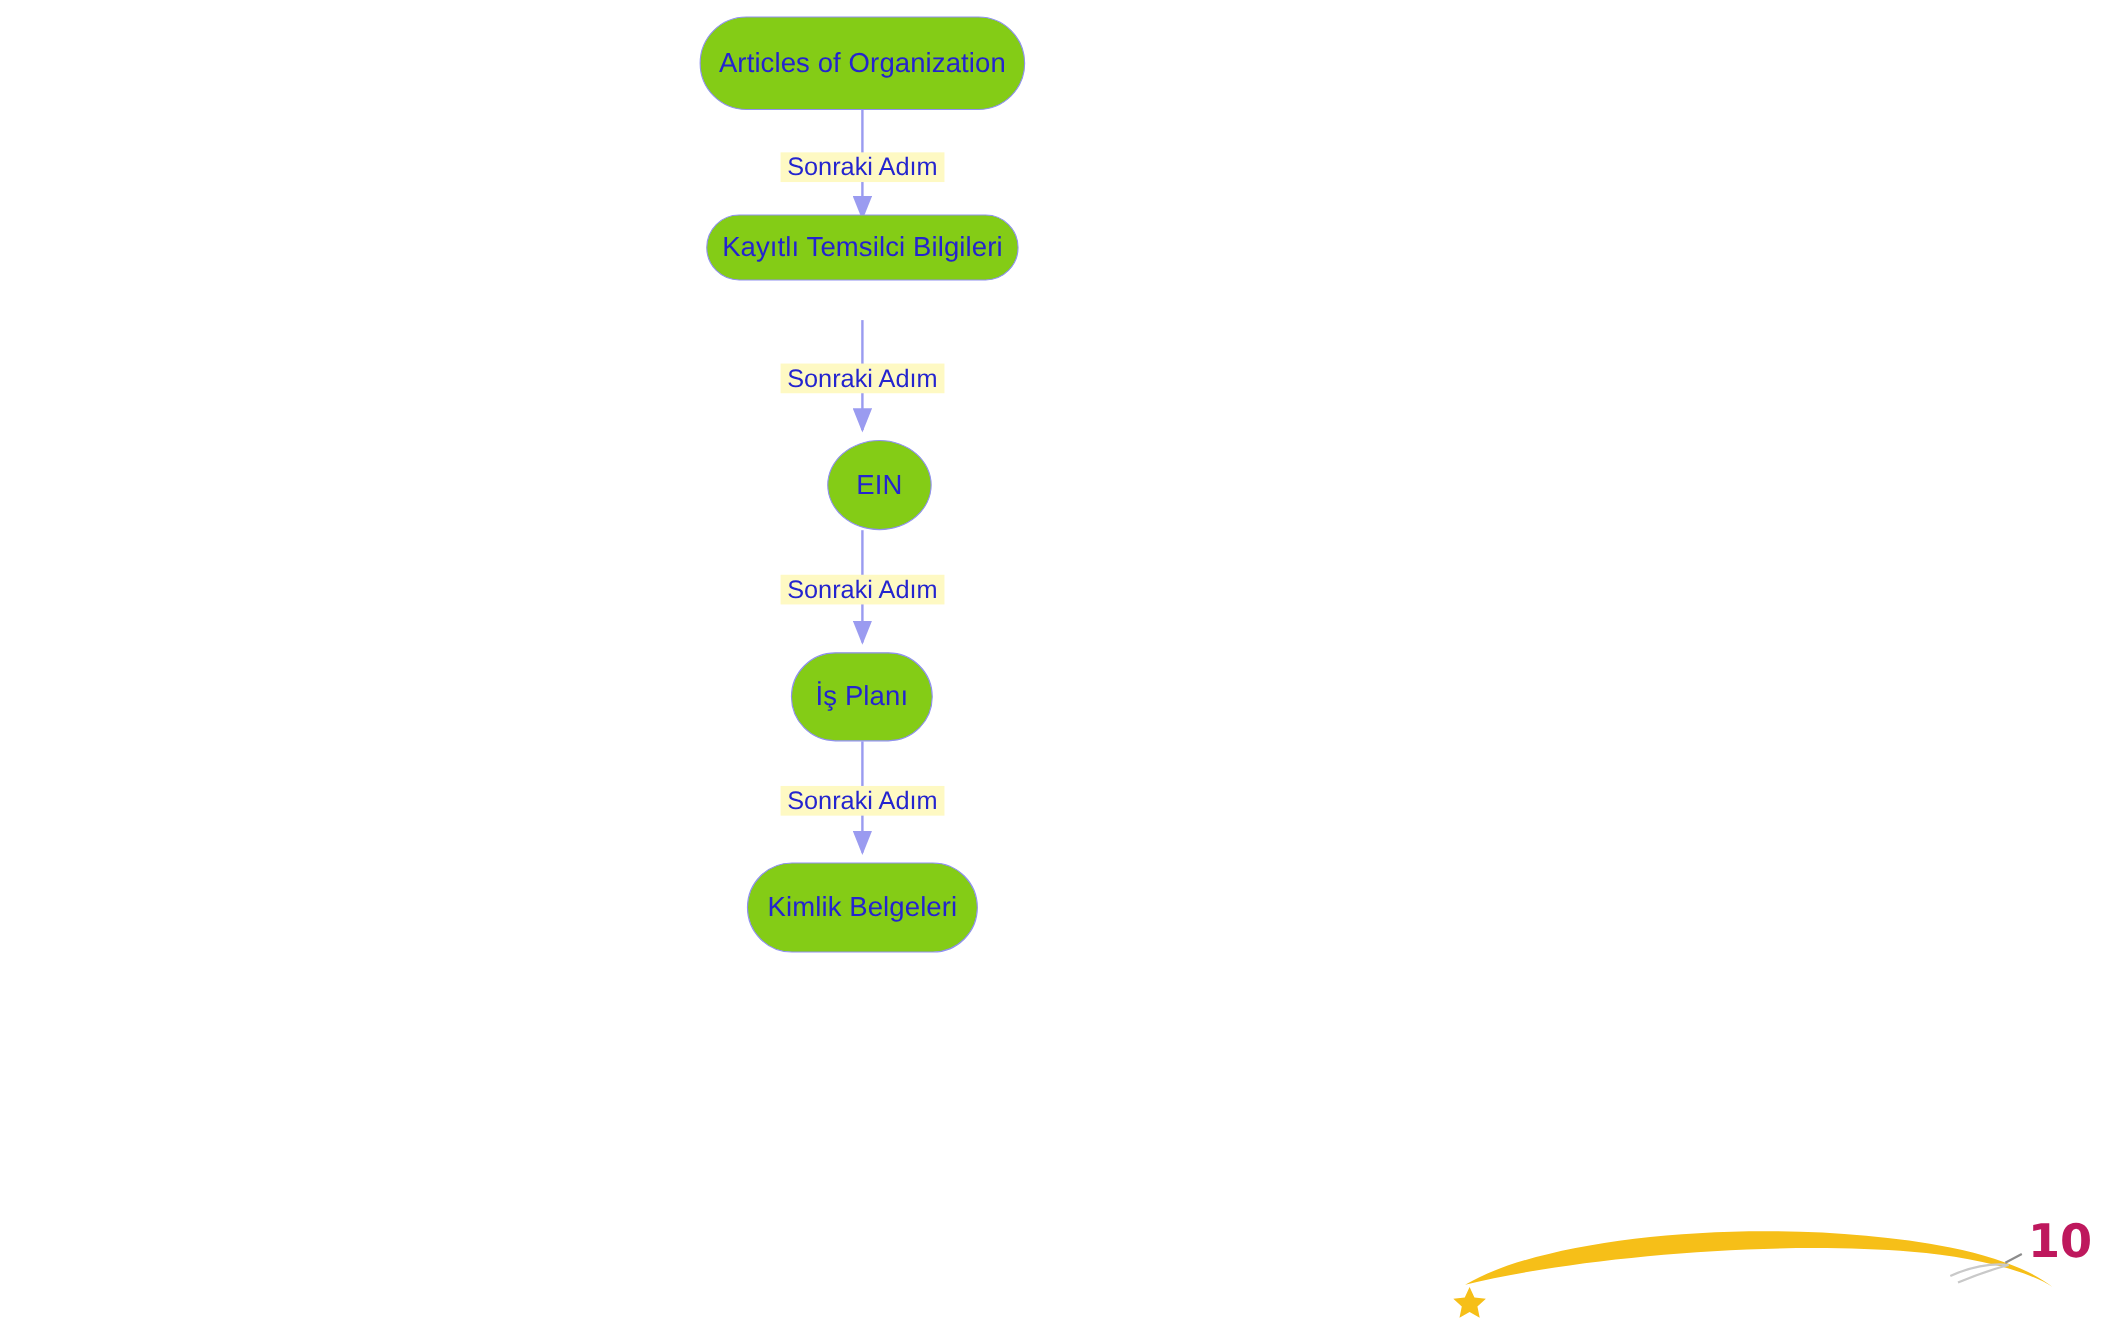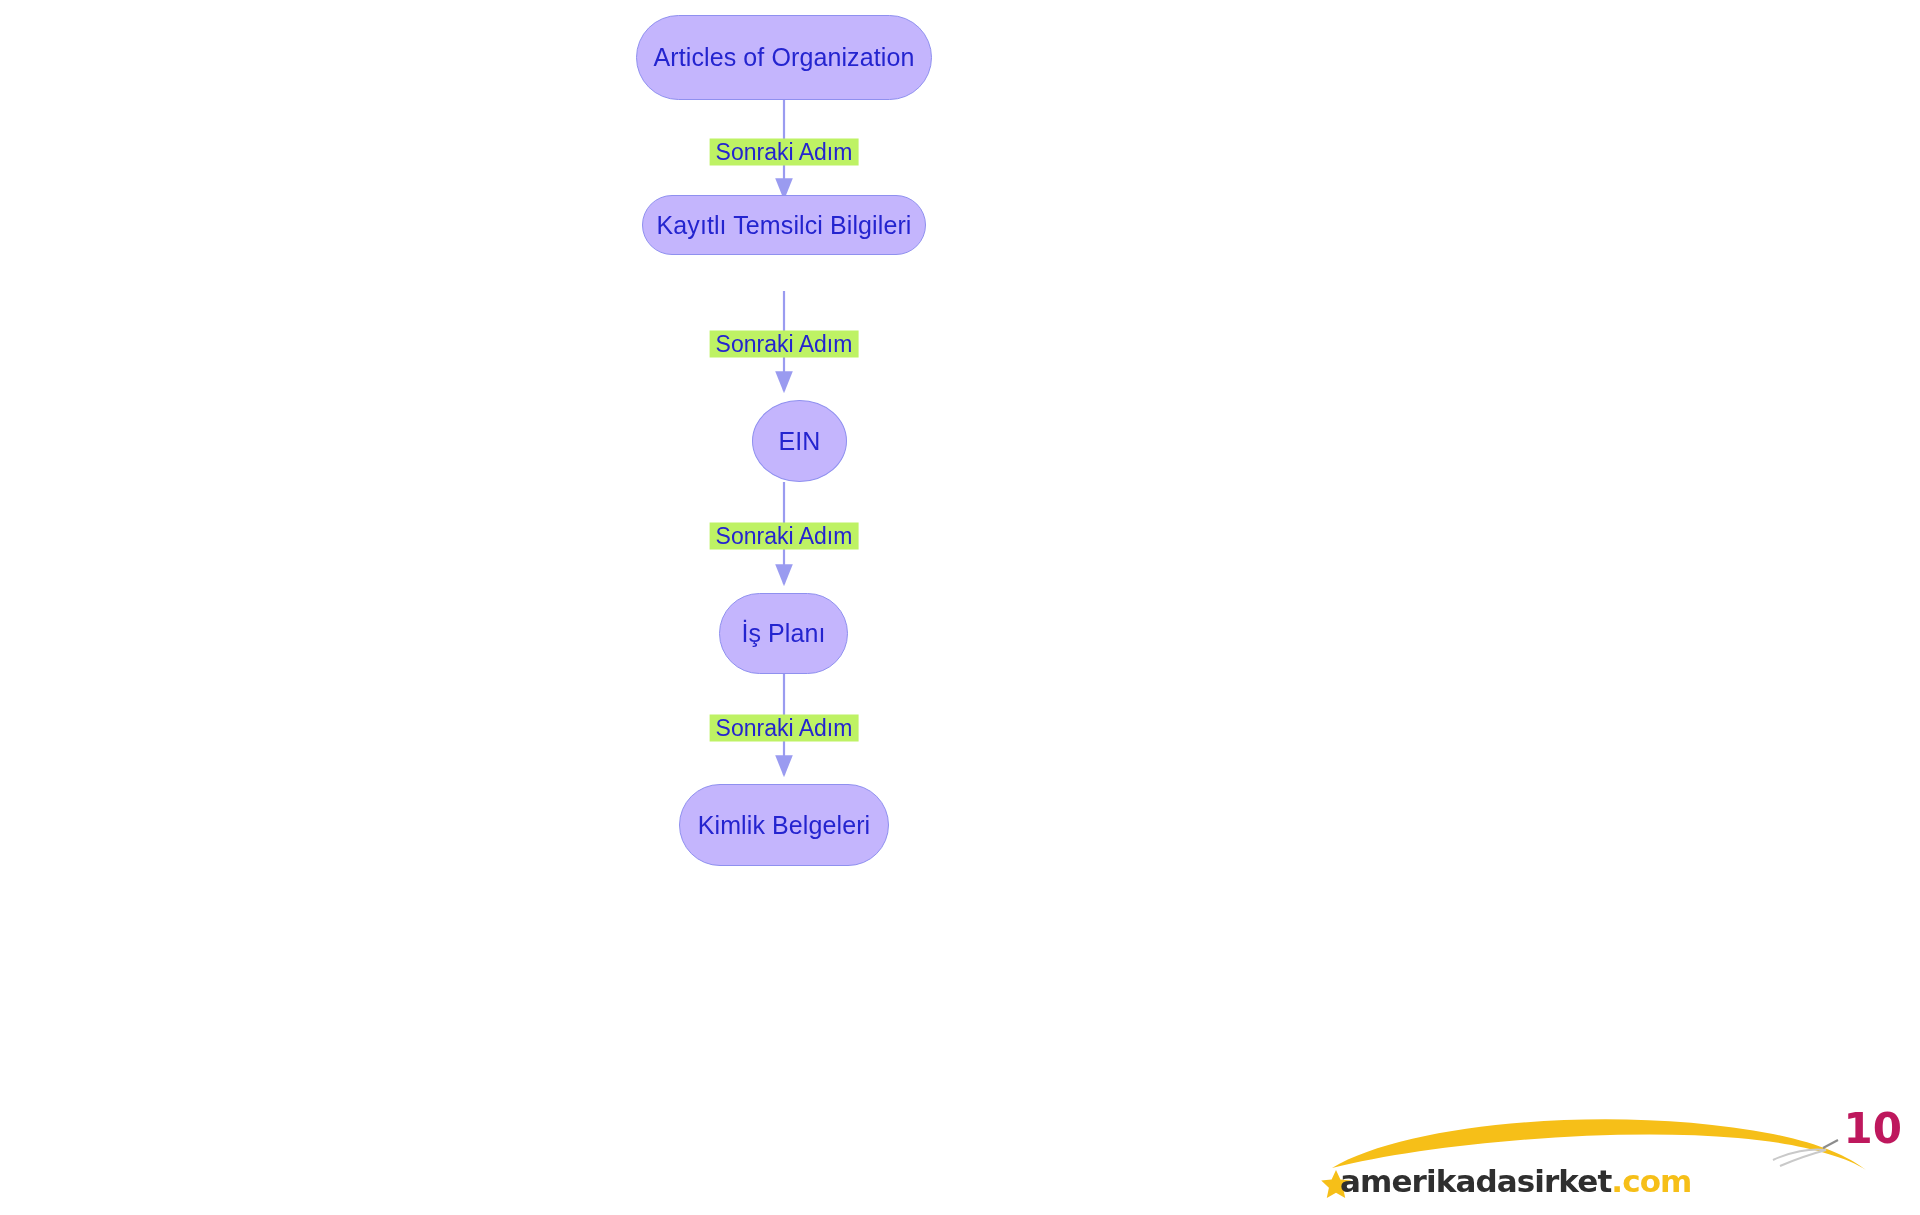--- a/index.html
+++ b/index.html
@@ -24,21 +24,21 @@
     height: 1215px;
   }
 
   
   .node {
     position: absolute;
     box-sizing: border-box;
     display: flex;
     align-items: center;
     justify-content: center;
-    background: #c4b5fd;
+    background: #84cc16;
     border: 1.6px solid #8f90ef;
     color: #2424cf;
     font-size: 25px;
     font-weight: 400;
     letter-spacing: 0.1px;
     white-space: nowrap;
     line-height: 1;
     text-align: center;
   }
   .node.stadium { border-radius: 999px; }
@@ -50,21 +50,21 @@
   .node-n3 { left: 719px;  top: 593px; width: 129px; height: 81px; }
   .node-n4 { left: 679px;  top: 784px; width: 210px; height: 82px; text-align: center; }
 
   
   .edge-label {
     position: absolute;
     color: #2424cf;
     font-size: 23px;
     line-height: 1;
     white-space: nowrap;
-    background: #bef264;
+    background: #fef9c3;
     padding: 2px 6px;
     transform: translate(-50%, -50%);
   }
   .lbl-e0 { left: 784px; top: 152px; }
   .lbl-e1 { left: 784px; top: 344px; }
   .lbl-e2 { left: 784px; top: 536px; }
   .lbl-e3 { left: 784px; top: 728px; }
 
   
   #brand-logo {
@@ -148,16 +148,13 @@
              C524,46 470,34 420,30 C290,19 110,36 14,60 Z" fill="#f6bf18"></path>
 
     <polygon points="10,56 14.4,65.6 24.8,66.6 17.1,73.7 19.2,84 10,78.8 0.8,84 2.9,73.7 -4.8,66.6 5.6,65.6" fill="#f6bf18" transform="translate(8,6)"></polygon>
 
     <path d="M455,52 C472,44 492,40 508,42 C493,46 476,52 462,58" stroke="#c9c9c9" stroke-width="2" fill="none"></path>
     <path d="M505,40 L520,32" stroke="#8c8c8c" stroke-width="2" fill="none"></path>
   </svg>
 
   <div class="logo-badge">10</div>
 
-  <div class="logo-wordmark">
-    <span class="logo-name">amerikadasirket</span><span class="logo-tld">.com</span>
-  </div>
 </div>
 
 </body></html>

